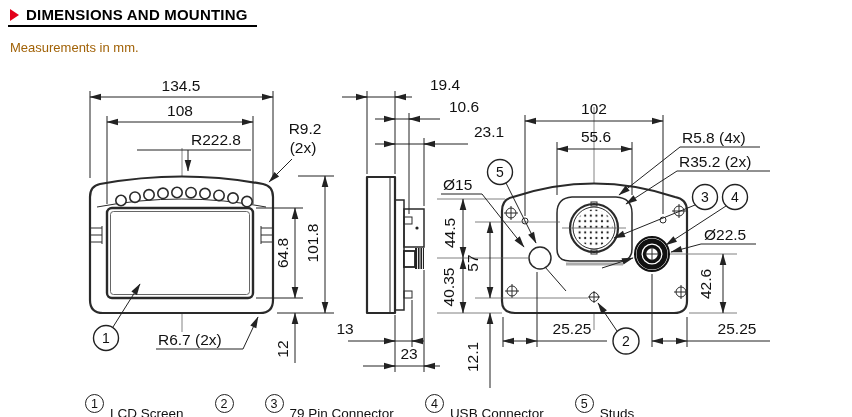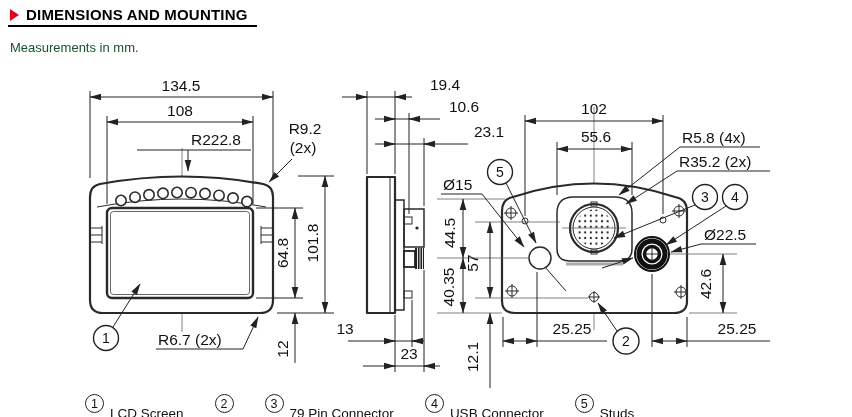--- a/index.html
+++ b/index.html
@@ -3,21 +3,21 @@
 <meta charset="utf-8">
 <style>
   html,body{margin:0;padding:0;background:#fff;}
   .page{position:relative;width:852px;height:417px;background:#ffffff;overflow:hidden;
         font-family:"Liberation Sans",sans-serif;color:#111;}
   .hdr{position:absolute;left:10px;top:6px;display:flex;align-items:center;gap:7px;}
   .tri{width:0;height:0;border-left:9px solid #e2001a;border-top:6.5px solid transparent;
        border-bottom:6.5px solid transparent;}
   .title{font-size:15px;font-weight:bold;letter-spacing:.2px;color:#000;}
   .rule{position:absolute;left:8px;top:25px;width:249px;height:2.4px;background:#000;}
-  .subtitle{position:absolute;left:10px;top:40px;font-size:13px;color:#14532d;}
+  .subtitle{position:absolute;left:10px;top:40px;font-size:13px;color:#a16207;}
   .legend{position:absolute;left:85px;top:386px;display:flex;gap:31px;align-items:center;}
   .litem{display:flex;align-items:center;gap:6px;}
   .lnum{width:19px;height:19px;border:1.4px solid #222;border-radius:50%;display:flex;
         align-items:center;justify-content:center;font-size:12.5px;color:#111;box-sizing:border-box;}
   .llab{font-size:13.5px;color:#111;white-space:nowrap;margin-top:20px;}
   svg{position:absolute;left:0;top:0;}
   .ol{stroke:#2a2a2a;stroke-width:2.2;fill:#fff;stroke-linejoin:round;}
   .md{stroke:#2a2a2a;stroke-width:1.5;fill:none;}
   .tn{stroke:#2a2a2a;stroke-width:1;fill:none;}
   .dm{stroke:#222;stroke-width:1;fill:none;}

